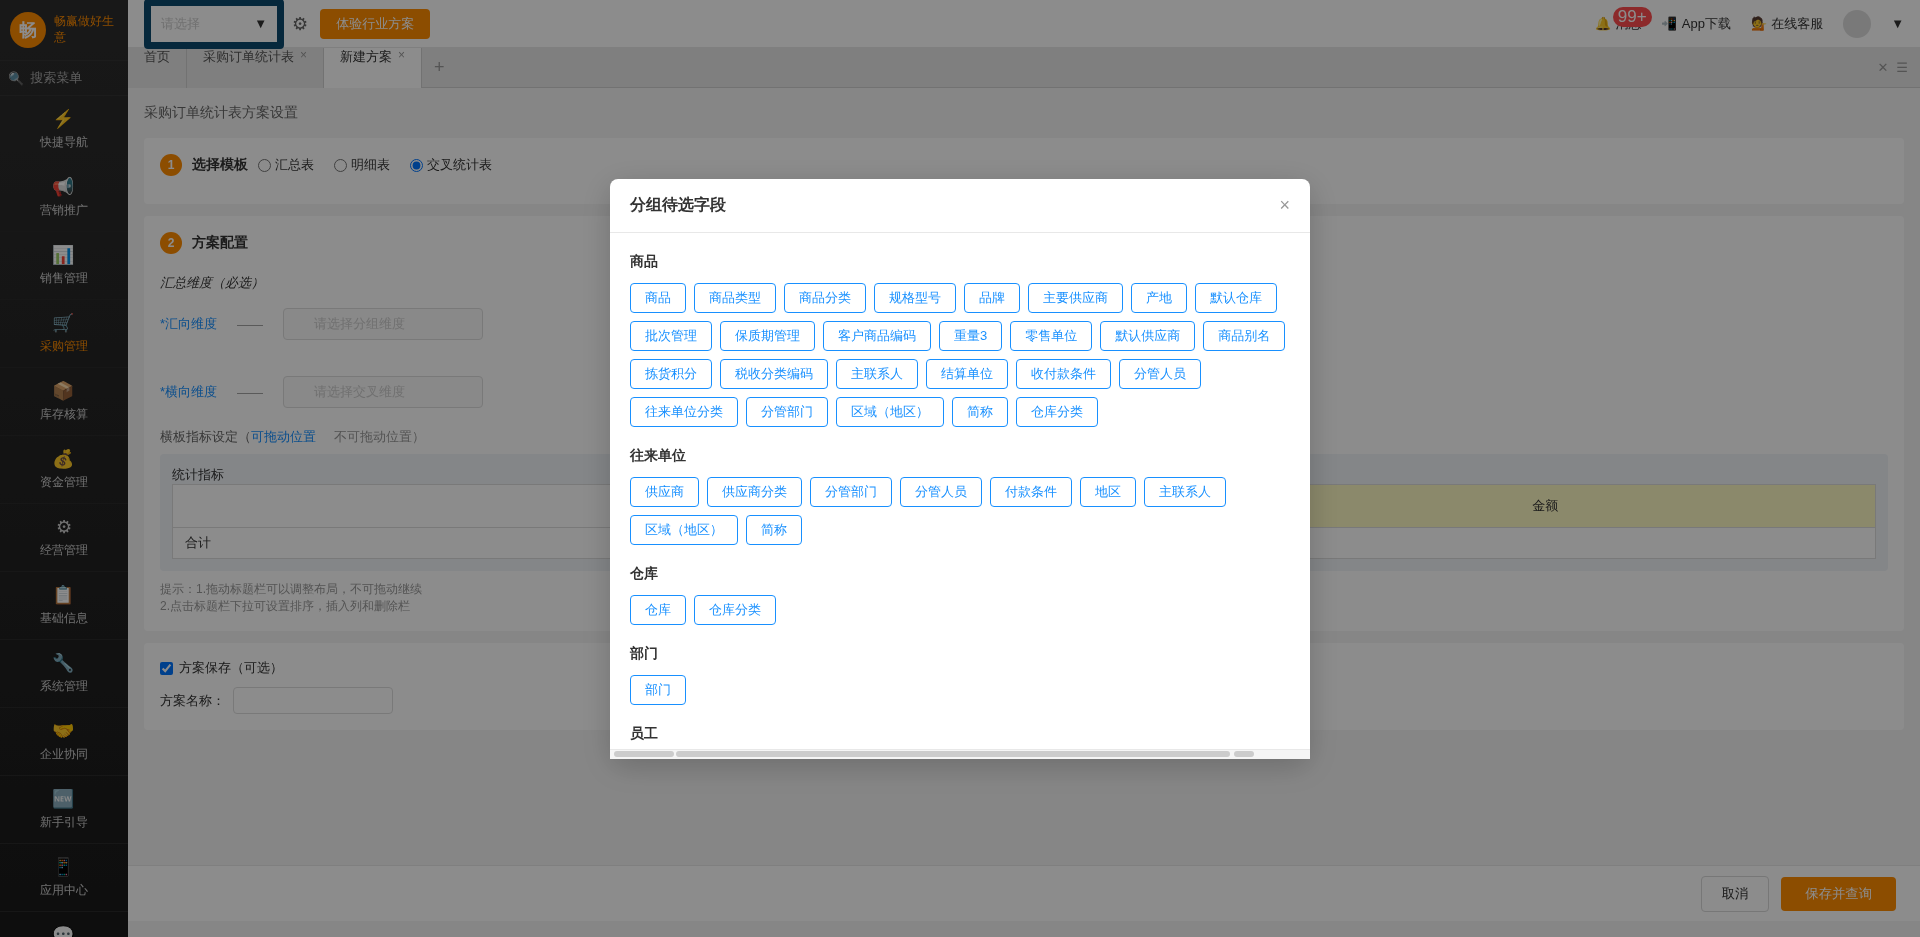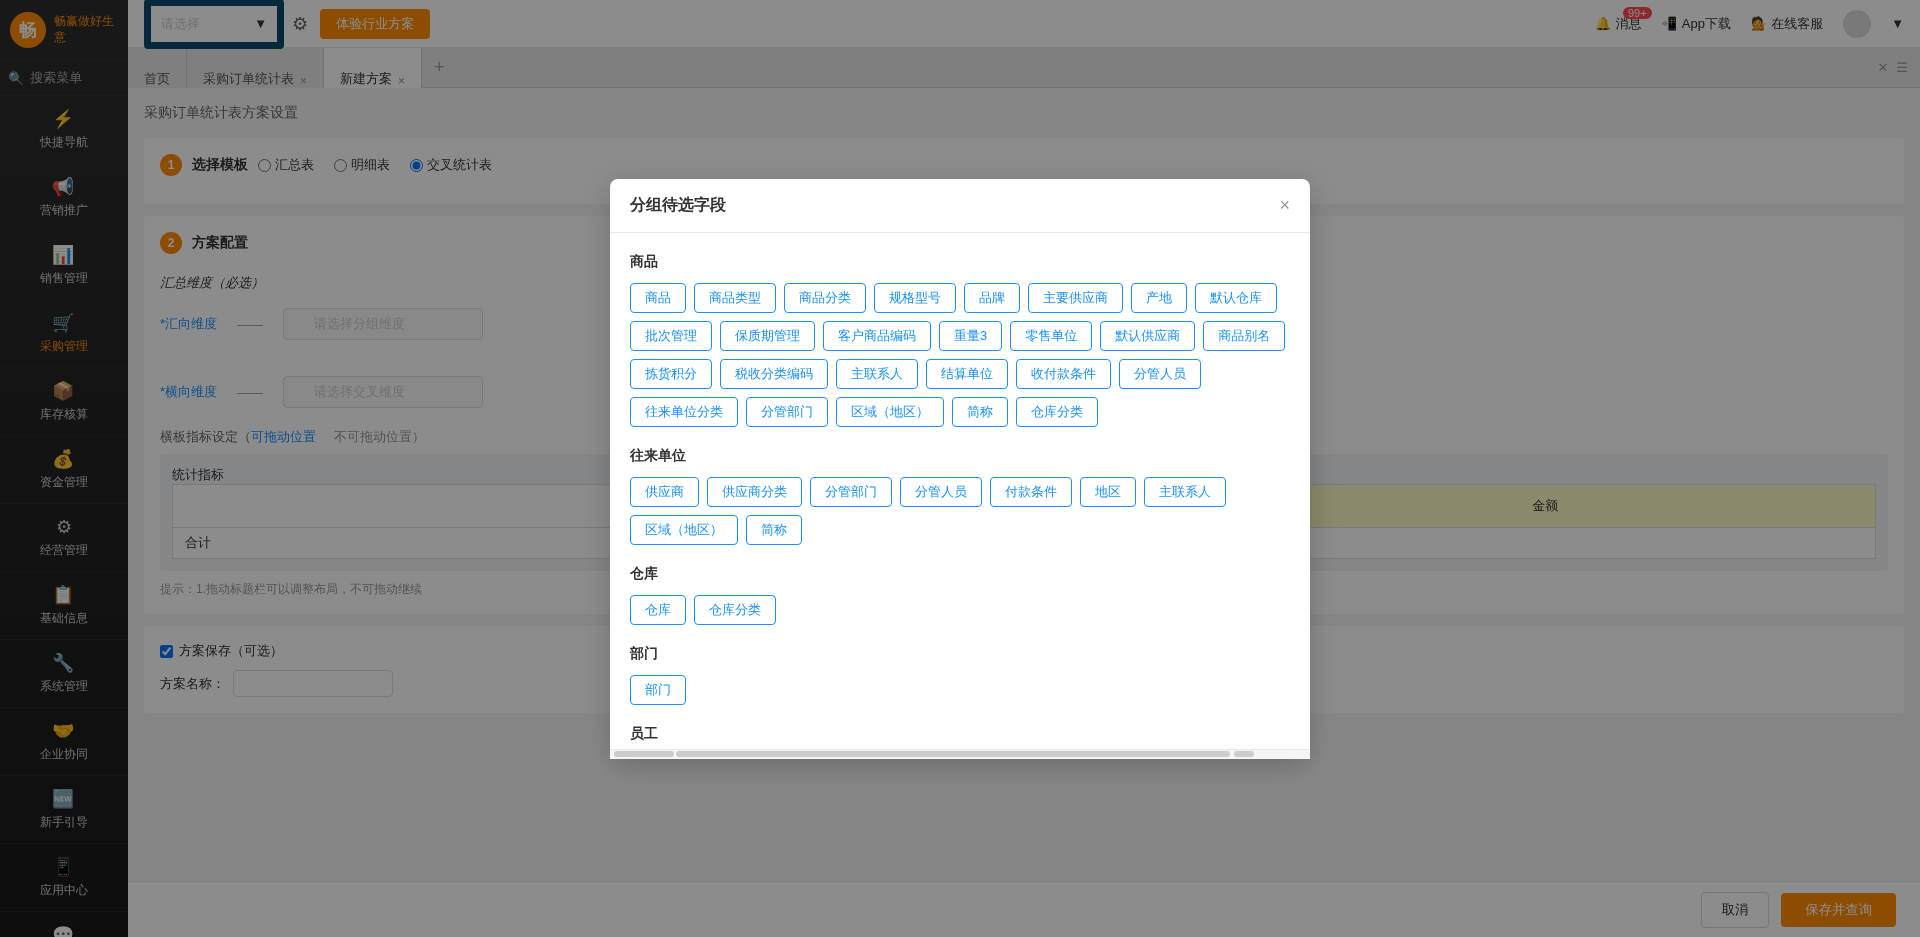--- a/index.html
+++ b/index.html
@@ -43,32 +43,32 @@
     }
     .topbar-gear { margin-left: 8px; color: #666; cursor: pointer; font-size: 18px; }
     .topbar-experience-btn {
       margin-left: 12px; background: #ff8c00; color: white; border: none;
       border-radius: 4px; padding: 6px 16px; cursor: pointer; font-size: 13px;
     }
     .topbar-right {
       margin-left: auto; display: flex; align-items: center; gap: 20px;
     }
     .topbar-notify { display: flex; align-items: center; gap: 4px; cursor: pointer; position: relative; color: #333; }
-    .badge { background: #ff4d4f; color: white; border-radius: 10px; padding: 0 5px; font-size: 11px; position: absolute; top: -8px; right: -10px; }
+    .badge { background: #ff4d4f; color: white; border-radius: 10px; padding: 0 5px; font-size: 17px; position: absolute; top: -8px; right: -10px; }
     .topbar-app, .topbar-service { display: flex; align-items: center; gap: 4px; cursor: pointer; color: #333; }
     .topbar-avatar { width: 28px; height: 28px; background: #ddd; border-radius: 50%; cursor: pointer; }
 
     
     .tabbar {
       position: fixed; left: 128px; top: 48px; right: 0; height: 40px;
       background: #e8e8e8; display: flex; align-items: center; z-index: 8;
       border-bottom: 1px solid #d0d0d0;
     }
     .tab {
-      padding: 0 16px; height: 40px; display: flex; align-items: flex-end; gap: 6px;
+      padding: 0 16px; height: 40px; display: flex; align-items: flex-start; gap: 6px;
       cursor: pointer; font-size: 13px; border-right: 1px solid #d0d0d0;
       background: #e8e8e8; color: #555;
     }
     .tab.active { background: #fff; color: #333; }
     .tab-close { color: #999; font-size: 12px; cursor: pointer; }
     .tab-add { padding: 0 12px; color: #999; cursor: pointer; font-size: 18px; }
 
     
     .main-content {
       position: fixed; left: 128px; top: 88px; right: 0; bottom: 0;
@@ -89,21 +89,21 @@
 
     .field-row { display: flex; align-items: center; gap: 12px; padding: 8px 0; }
 
     .dimension-select {
       border: 1px solid #ddd; border-radius: 4px; padding: 6px 30px;
       background: #f9f9f9; color: #ccc; cursor: pointer; min-width: 200px;
     }
 
     
     .bottombar {
-      position: fixed; left: 128px; bottom: 0; right: 0; height: 56px;
+      position: fixed; left: 128px; bottom: 16px; right: 0; height: 56px;
       background: #fff; border-top: 1px solid #e8e8e8;
       display: flex; align-items: center; justify-content: flex-end;
       padding: 0 24px; gap: 12px; z-index: 9;
     }
     .btn-cancel { border: 1px solid #d9d9d9; background: #fff; color: #333; padding: 8px 20px; border-radius: 4px; cursor: pointer; }
     .btn-save { background: #ff8c00; color: white; border: none; padding: 8px 24px; border-radius: 4px; cursor: pointer; }
 
     
     .overlay {
       position: fixed; left: 0; top: 0; right: 0; bottom: 0;
@@ -320,20 +320,21 @@
         </thead>
         <tbody>
           <tr>
             <td style="border:1px solid #ddd; padding:6px 12px; background:#fff;">合计</td>
             <td style="border:1px solid #ddd; padding:6px 12px; background:#fff;">合计</td>
           </tr>
         </tbody>
       </table>
     </div>
     <div style="margin-top:10px; color:#999; font-size:12px;">提示：1.拖动标题栏可以调整布局，不可拖动继续</div>
+    <div style="color:#999; font-size:12px;">2.点击标题栏下拉可设置排序，插入列和删除栏</div>
   </div>
 
   <div style="background:#fff; border-radius:4px; padding:16px; margin-bottom:12px;">
     <label style="display:flex; align-items:center; gap:6px; cursor:pointer;">
       <input type="checkbox" checked="" style="">
       <span>方案保存（可选）</span>
     </label>
     <div style="margin-top:10px; display:flex; align-items:center; gap:8px;">
       <span>方案名称：</span>
       <input type="text" style="border: 1px solid rgb(221, 221, 221); border-radius: 4px; padding: 5px 10px; width: 160px;">

